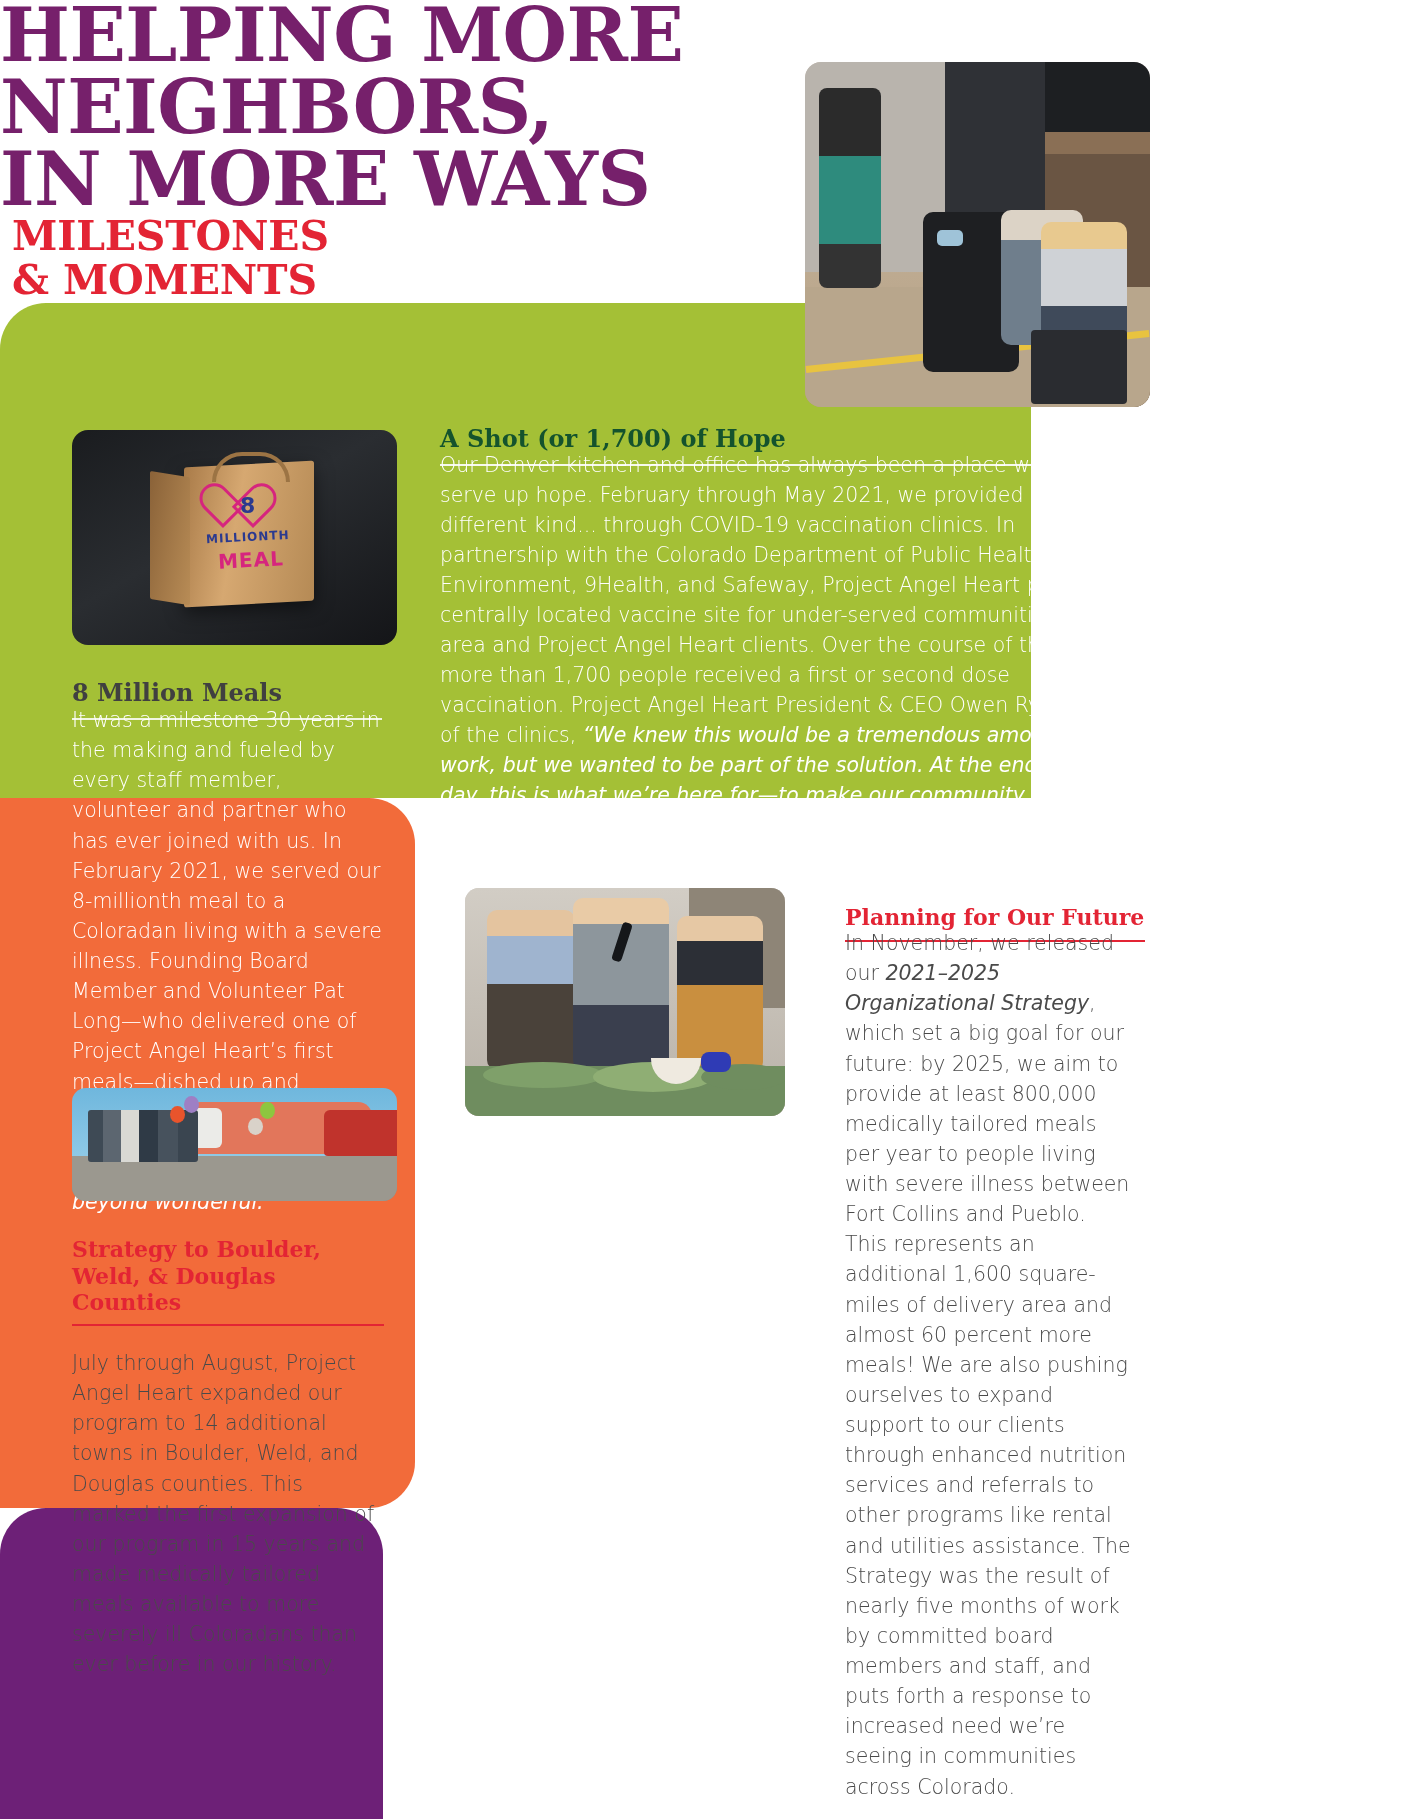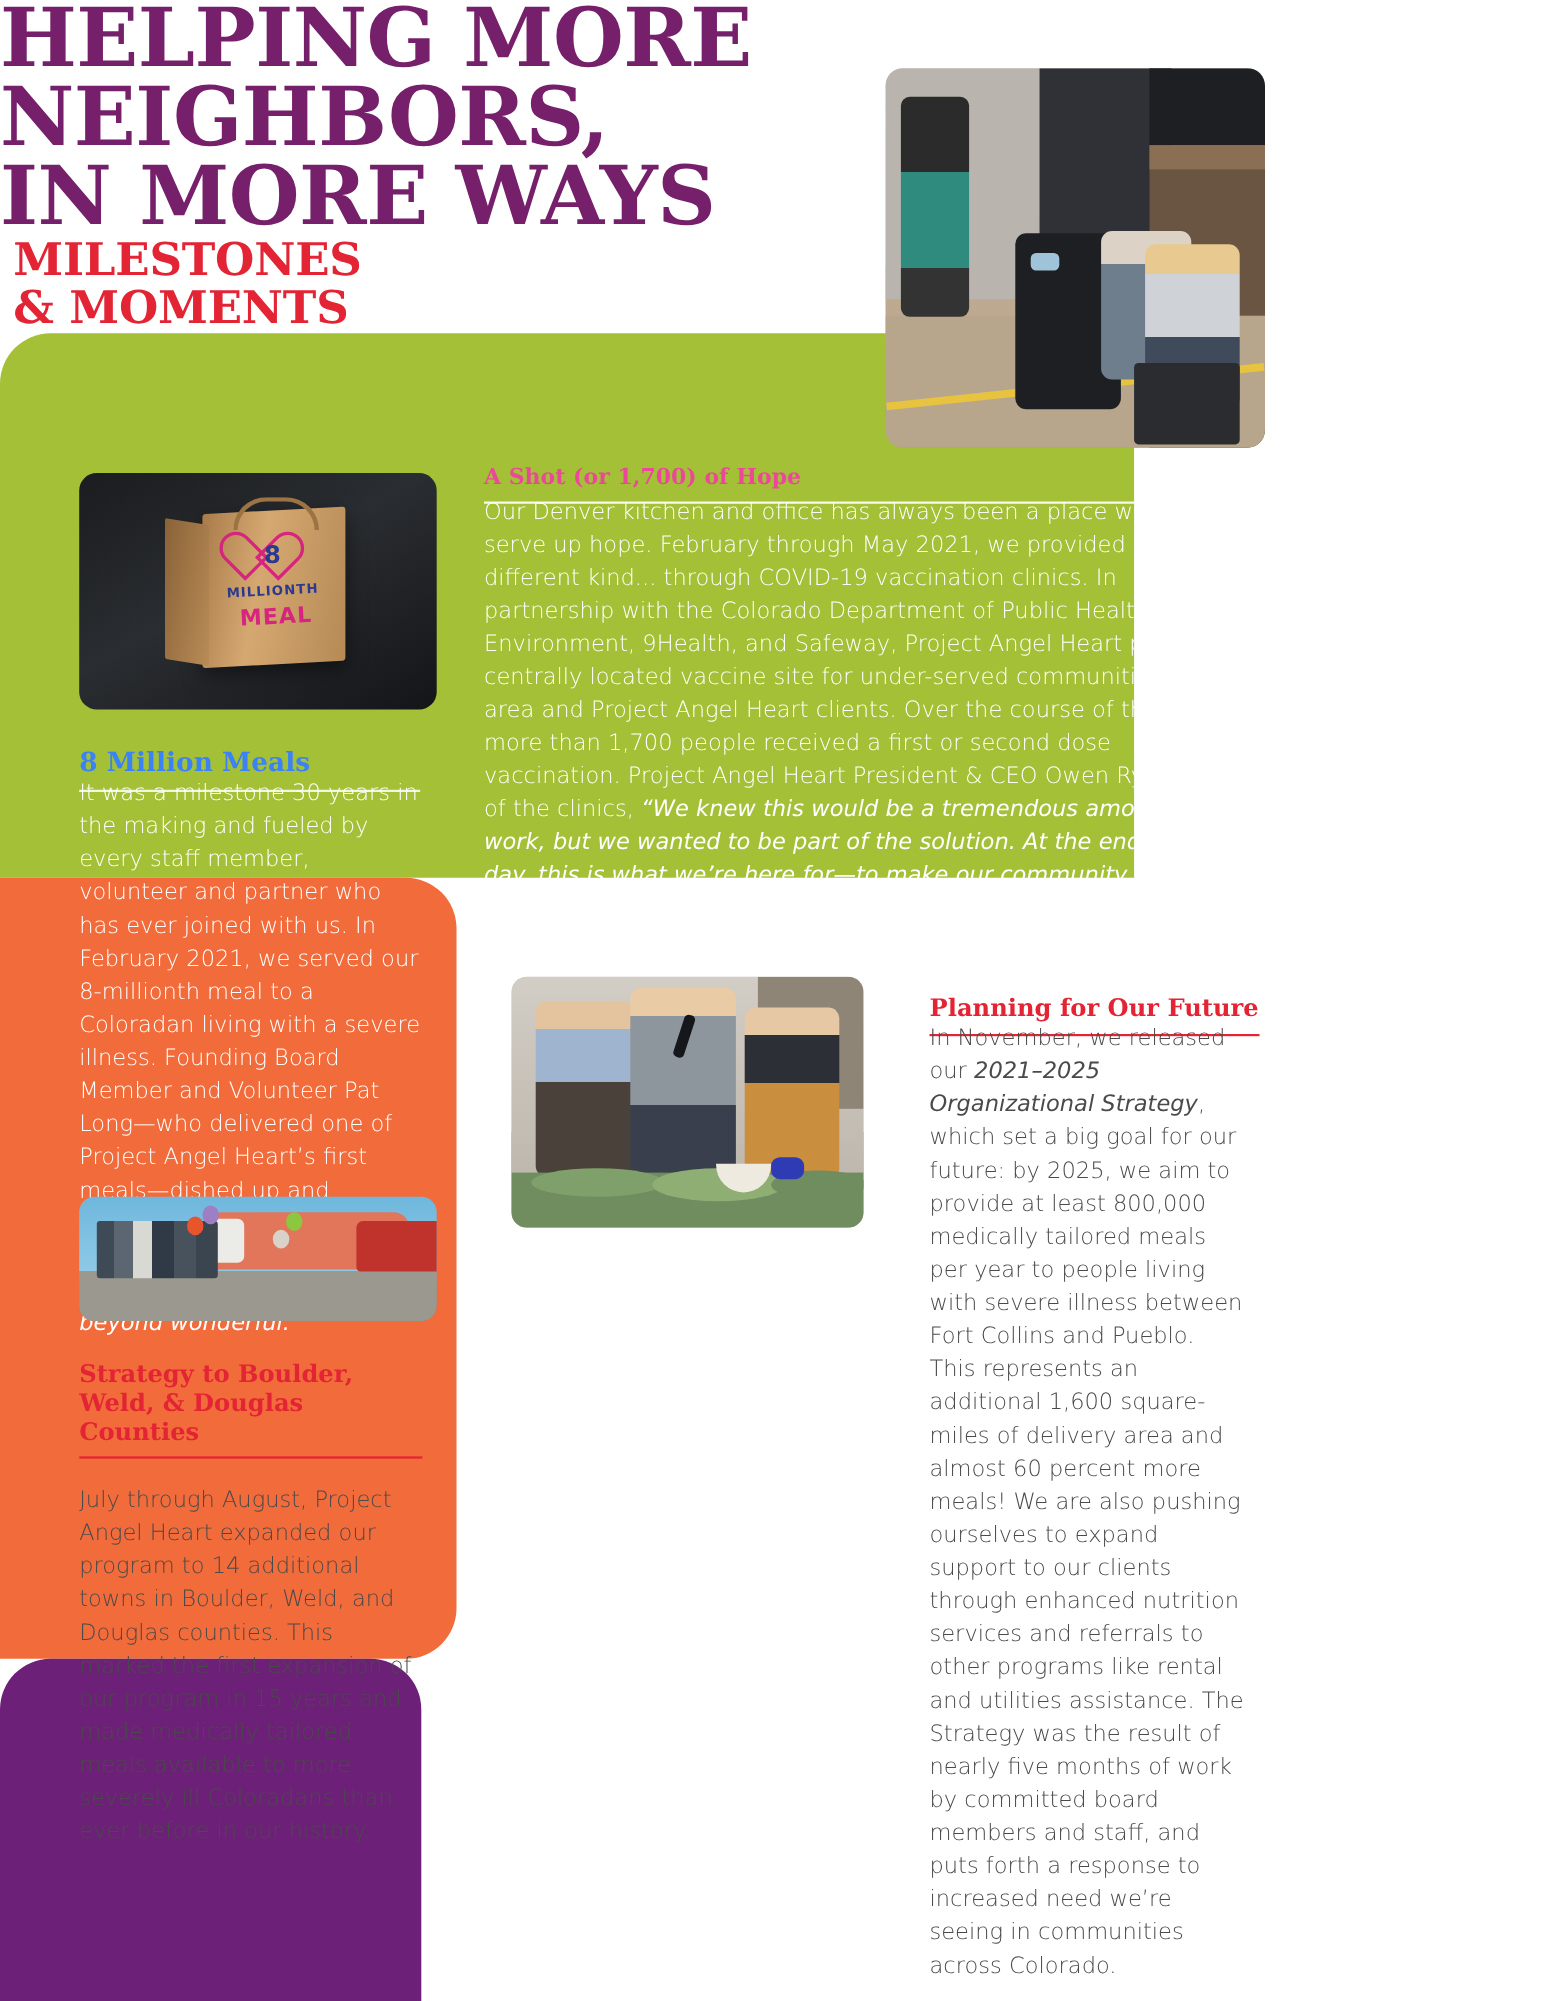--- a/index.html
+++ b/index.html
@@ -89,21 +89,21 @@
   }
   #photo-meal .word1,#photo-meal .word2{
     position:absolute;font-family:"DejaVu Sans",sans-serif;font-weight:700;
     letter-spacing:1px;
   }
   #photo-meal .word1{left:134px;top:100px;font-size:12px;color:#2b3a8f;transform:rotate(-3deg);}
   #photo-meal .word2{left:146px;top:118px;font-size:20px;color:#d6257e;transform:rotate(-3deg);}
 
   .panel-h-orange{
     position:absolute;left:72px;top:658px;width:310px;
-    font-family:"DejaVu Serif", serif;font-weight:700;color:#3b82f6;
+    font-family:"DejaVu Serif", serif;font-weight:700;color:#404040;
     font-size:24px;padding-bottom:11px;
     border-bottom:2px solid rgba(255,255,255,.85);
   }
   .body-orange{
     position:absolute;left:72px;top:705px;width:312px;
     color:#ffffff;font-size:20.5px;line-height:1.47;
     font-family:"DejaVu Sans",sans-serif;font-weight:300;
   }
   .body-orange i{font-style:italic;}
 
@@ -157,22 +157,22 @@
 
   
   #green-panel{
     left:375px;top:372px;width:1031px;height:495px;
     background:#a4c036;
     border-top-left-radius:46px;
     border-bottom-left-radius:0px;
   }
   #h-shot{
     position:absolute;left:440px;top:404px;width:700px;
-    font-family:"DejaVu Serif", serif;font-weight:700;color:#ec4899;
-    font-size:20px;padding-bottom:11px;
+    font-family:"DejaVu Serif", serif;font-weight:700;color:#14532d;
+    font-size:24px;padding-bottom:11px;
     border-bottom:2px solid rgba(255,255,255,.9);
   }
   #body-shot{
     position:absolute;left:440px;top:450px;width:700px;
     color:#ffffff;font-size:20.5px;line-height:1.465;
     font-family:"DejaVu Sans",sans-serif;font-weight:300;
   }
   #body-shot i{font-style:italic;}
 
   

